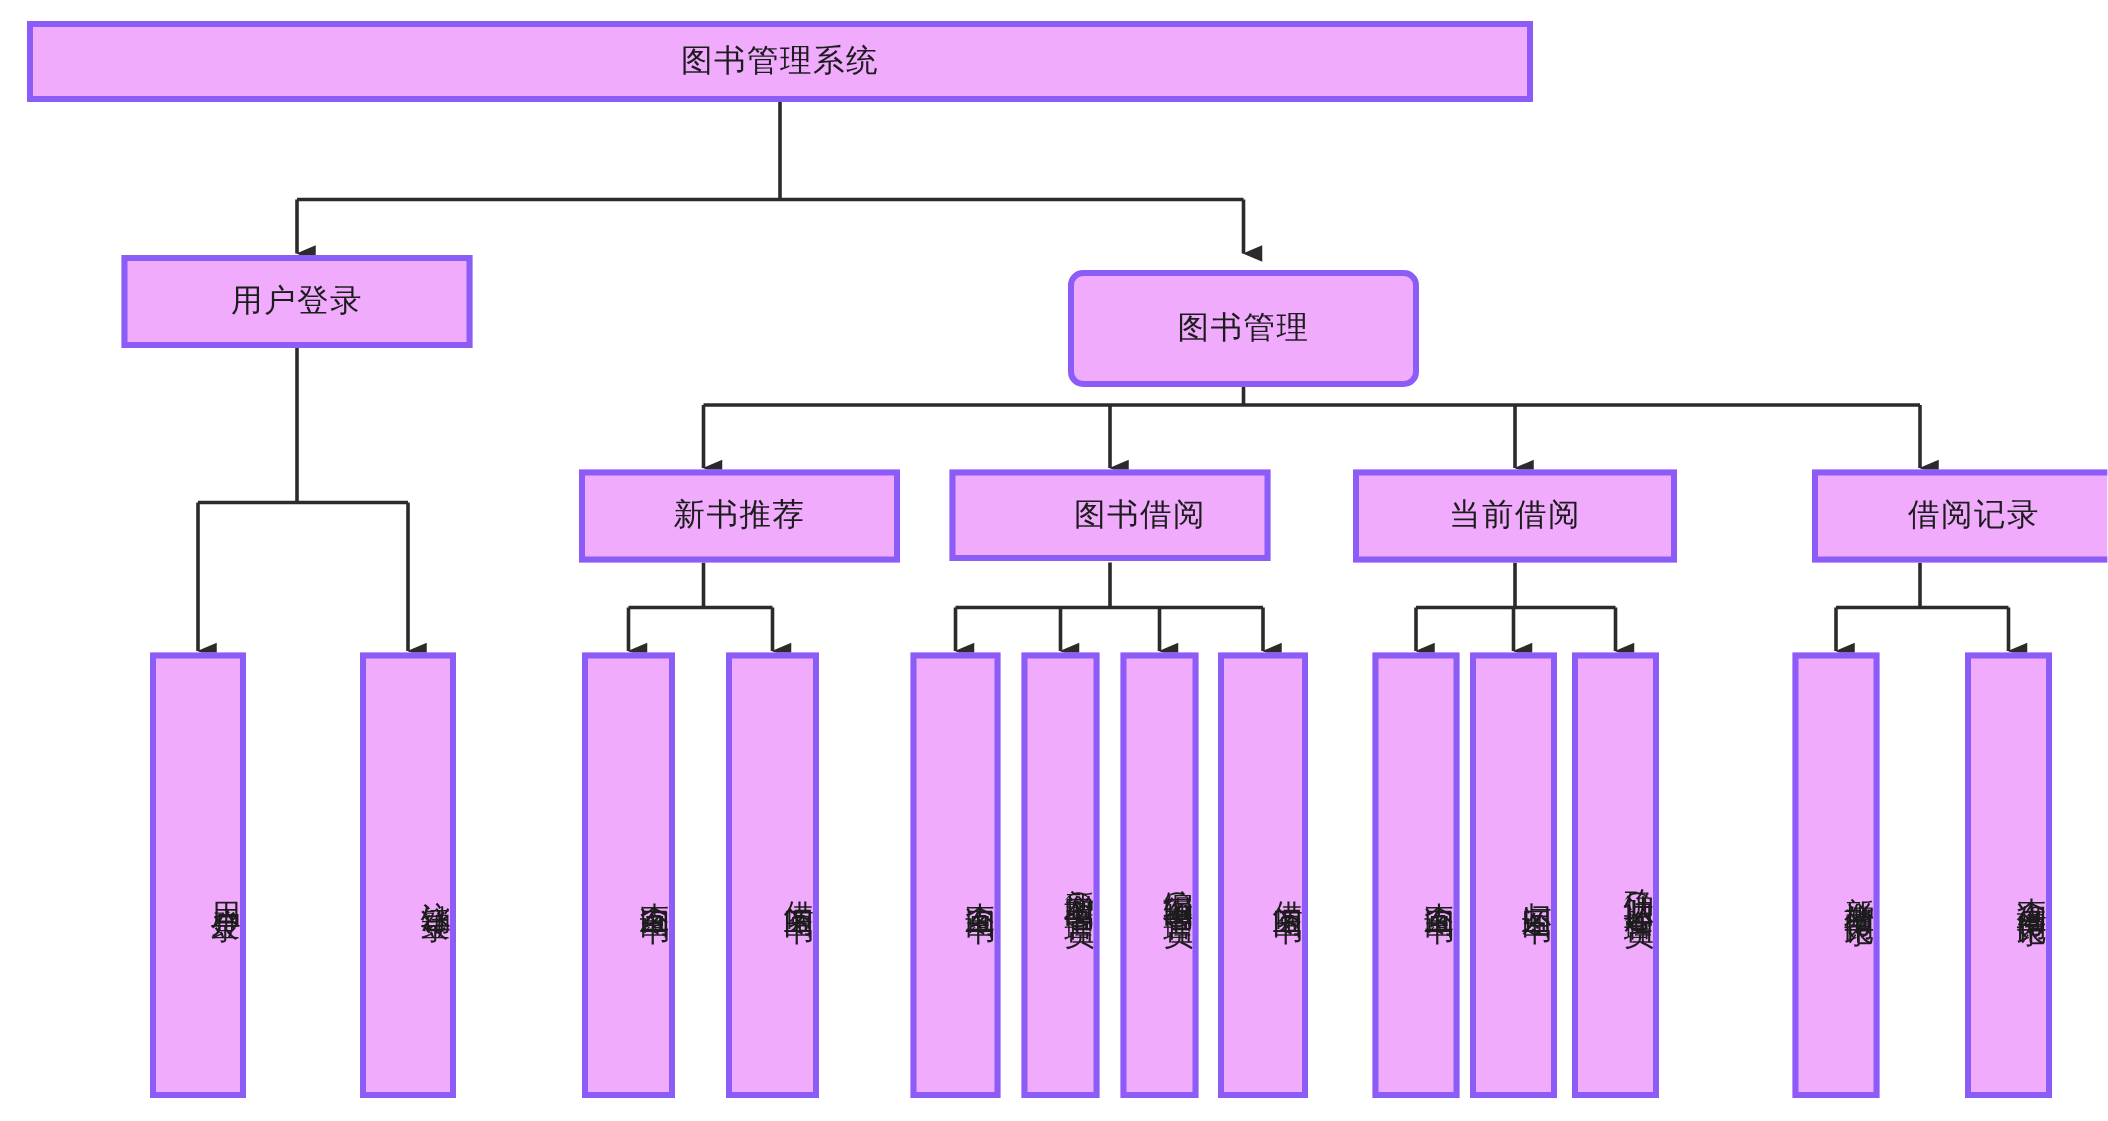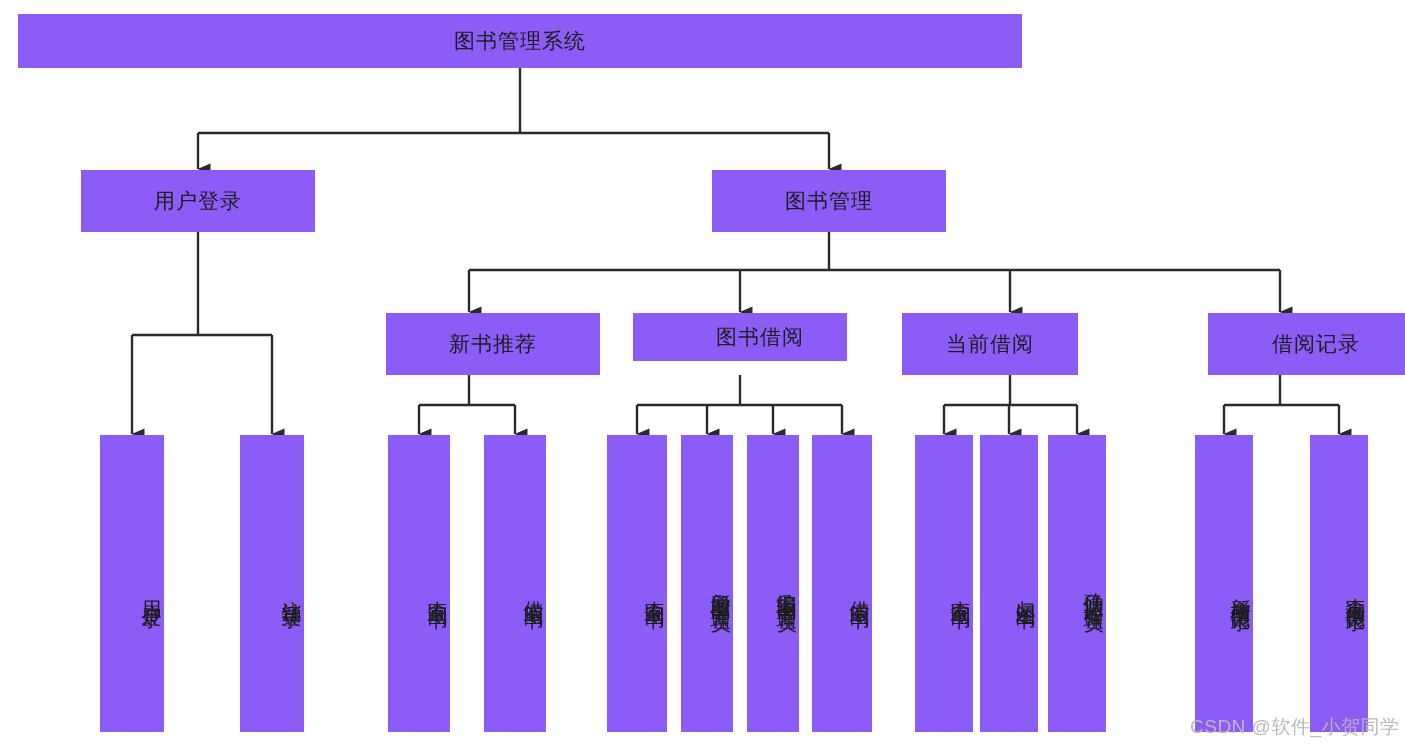--- a/index.html
+++ b/index.html
@@ -21,22 +21,22 @@
     position: absolute;
     left: 0;
     top: 0;
     width: 1405px;
     height: 747px;
     pointer-events: none;
   }
   .node {
     position: absolute;
     box-sizing: border-box;
-    background: #8b5cf6;
-    border: 2px solid #8b5cf6;
+    background: #f0abfc;
+    border: 4px solid #8b5cf6;
     display: flex;
     align-items: center;
     justify-content: center;
     color: #1c1c1c;
   }
   .node.horiz {
     font-size: 21px;
     letter-spacing: 1px;
     line-height: 1.2;
   }
@@ -115,30 +115,30 @@
   </svg>
 
   <div class="node node-root horiz" id="n-root" style="left: 18px; top: 14px; width: 1004px; height: 54px;">
     <span class="label">图书管理系统</span>
   </div>
 
   <div id="node-layer">
       <div class="node horiz" style="left: 81px; top: 170px; width: 234px; height: 62px;">
         <span class="label">用户登录</span>
       </div>
-      <div class="node horiz" style="left: 712px; top: 170px; width: 234px; height: 62px;">
+      <div class="node horiz" style="left: 712px; top: 180px; width: 234px; height: 78px; border-radius: 10px;">
         <span class="label">图书管理</span>
       </div>
       <div class="node horiz" style="left: 362px; top: 313px; width: 214px; height: 62px; margin-left: 24px;">
         <span class="label">新书推荐</span>
       </div>
-      <div class="node horiz" style="left: 633px; top: 313px; width: 214px; height: 48px; padding-left: 40px;">
+      <div class="node horiz" style="left: 633px; top: 313px; width: 214px; height: 61px; padding-left: 40px;">
         <span class="label">图书借阅</span>
       </div>
-      <div class="node horiz" style="left: 902px; top: 313px; width: 176px; height: 62px;">
+      <div class="node horiz" style="left: 902px; top: 313px; width: 216px; height: 62px;">
         <span class="label">当前借阅</span>
       </div>
       <div class="node horiz" style="left: 1208px; top: 313px; width: 216px; height: 62px;">
         <span class="label">借阅记录</span>
       </div>
       <div class="node vert" style="left: 100px; top: 435px; width: 64px; height: 297px;">
         <span class="label">用户登录</span>
       </div>
       <div class="node vert" style="left: 240px; top: 435px; width: 64px; height: 297px;">
         <span class="label">注销登录</span>
@@ -171,14 +171,13 @@
         <span class="label">确认归还（管理员）</span>
       </div>
       <div class="node vert" style="left: 1195px; top: 435px; width: 58px; height: 297px;">
         <span class="label">新增借阅记录</span>
       </div>
       <div class="node vert" style="left: 1310px; top: 435px; width: 58px; height: 297px;">
         <span class="label">查询借阅记录</span>
       </div>
     </div>
 
-  <div class="watermark" style="left: 1190px; top: 714px;">CSDN @软件_小贺同学</div>
 </div>
 
 </body></html>

